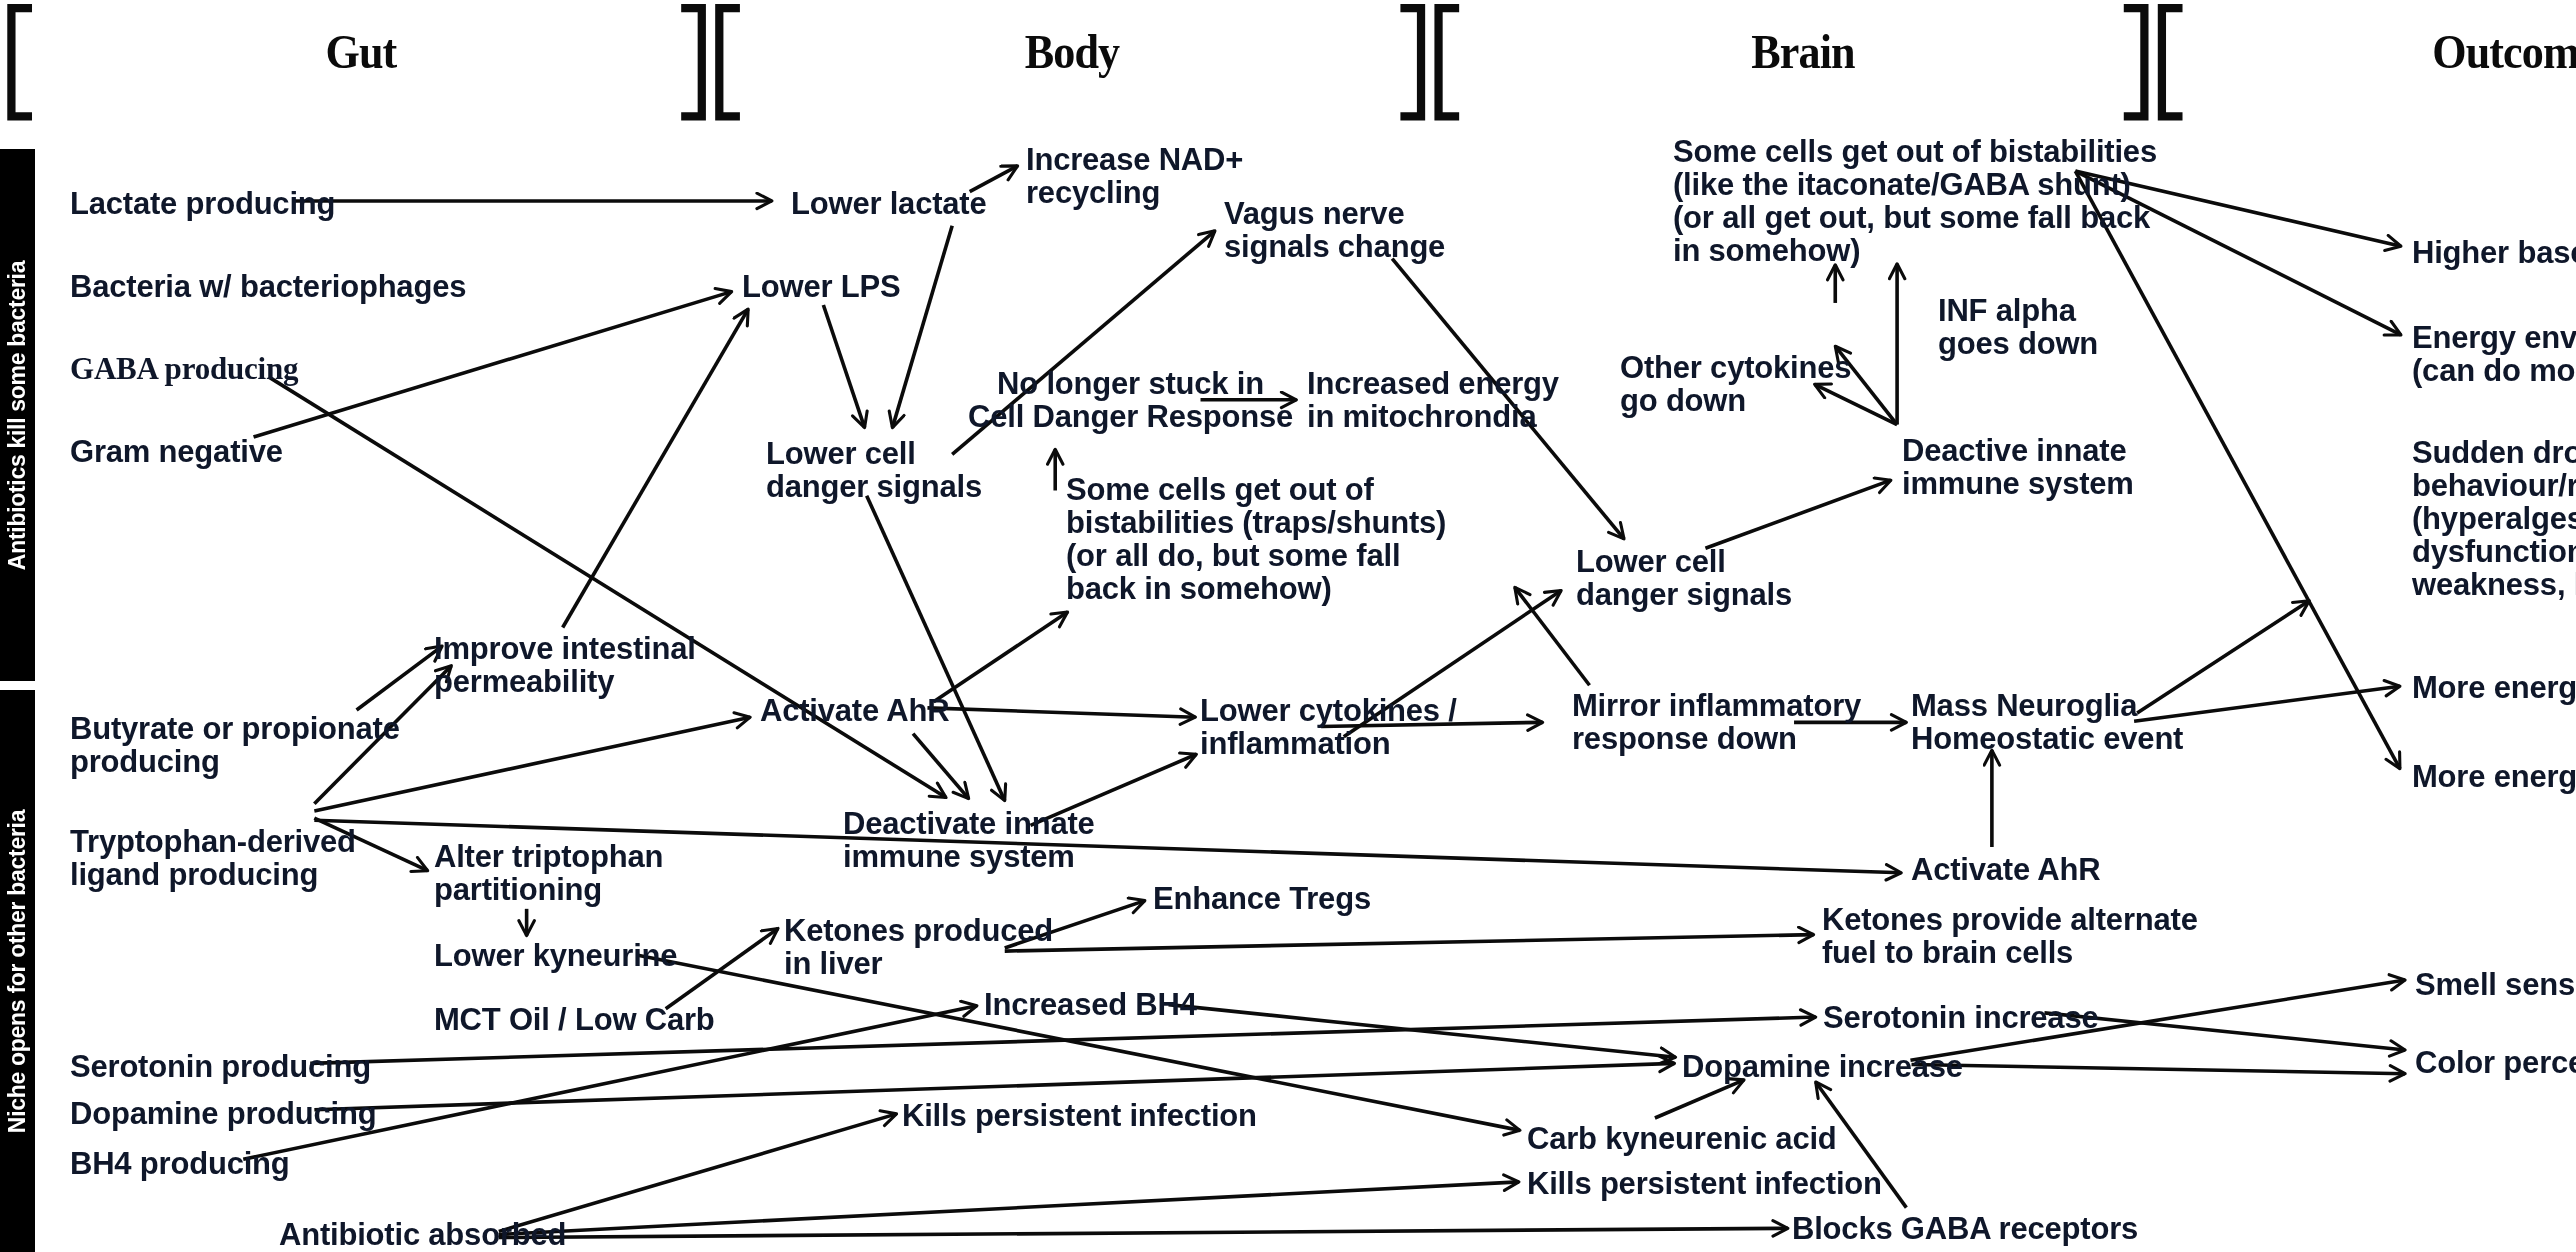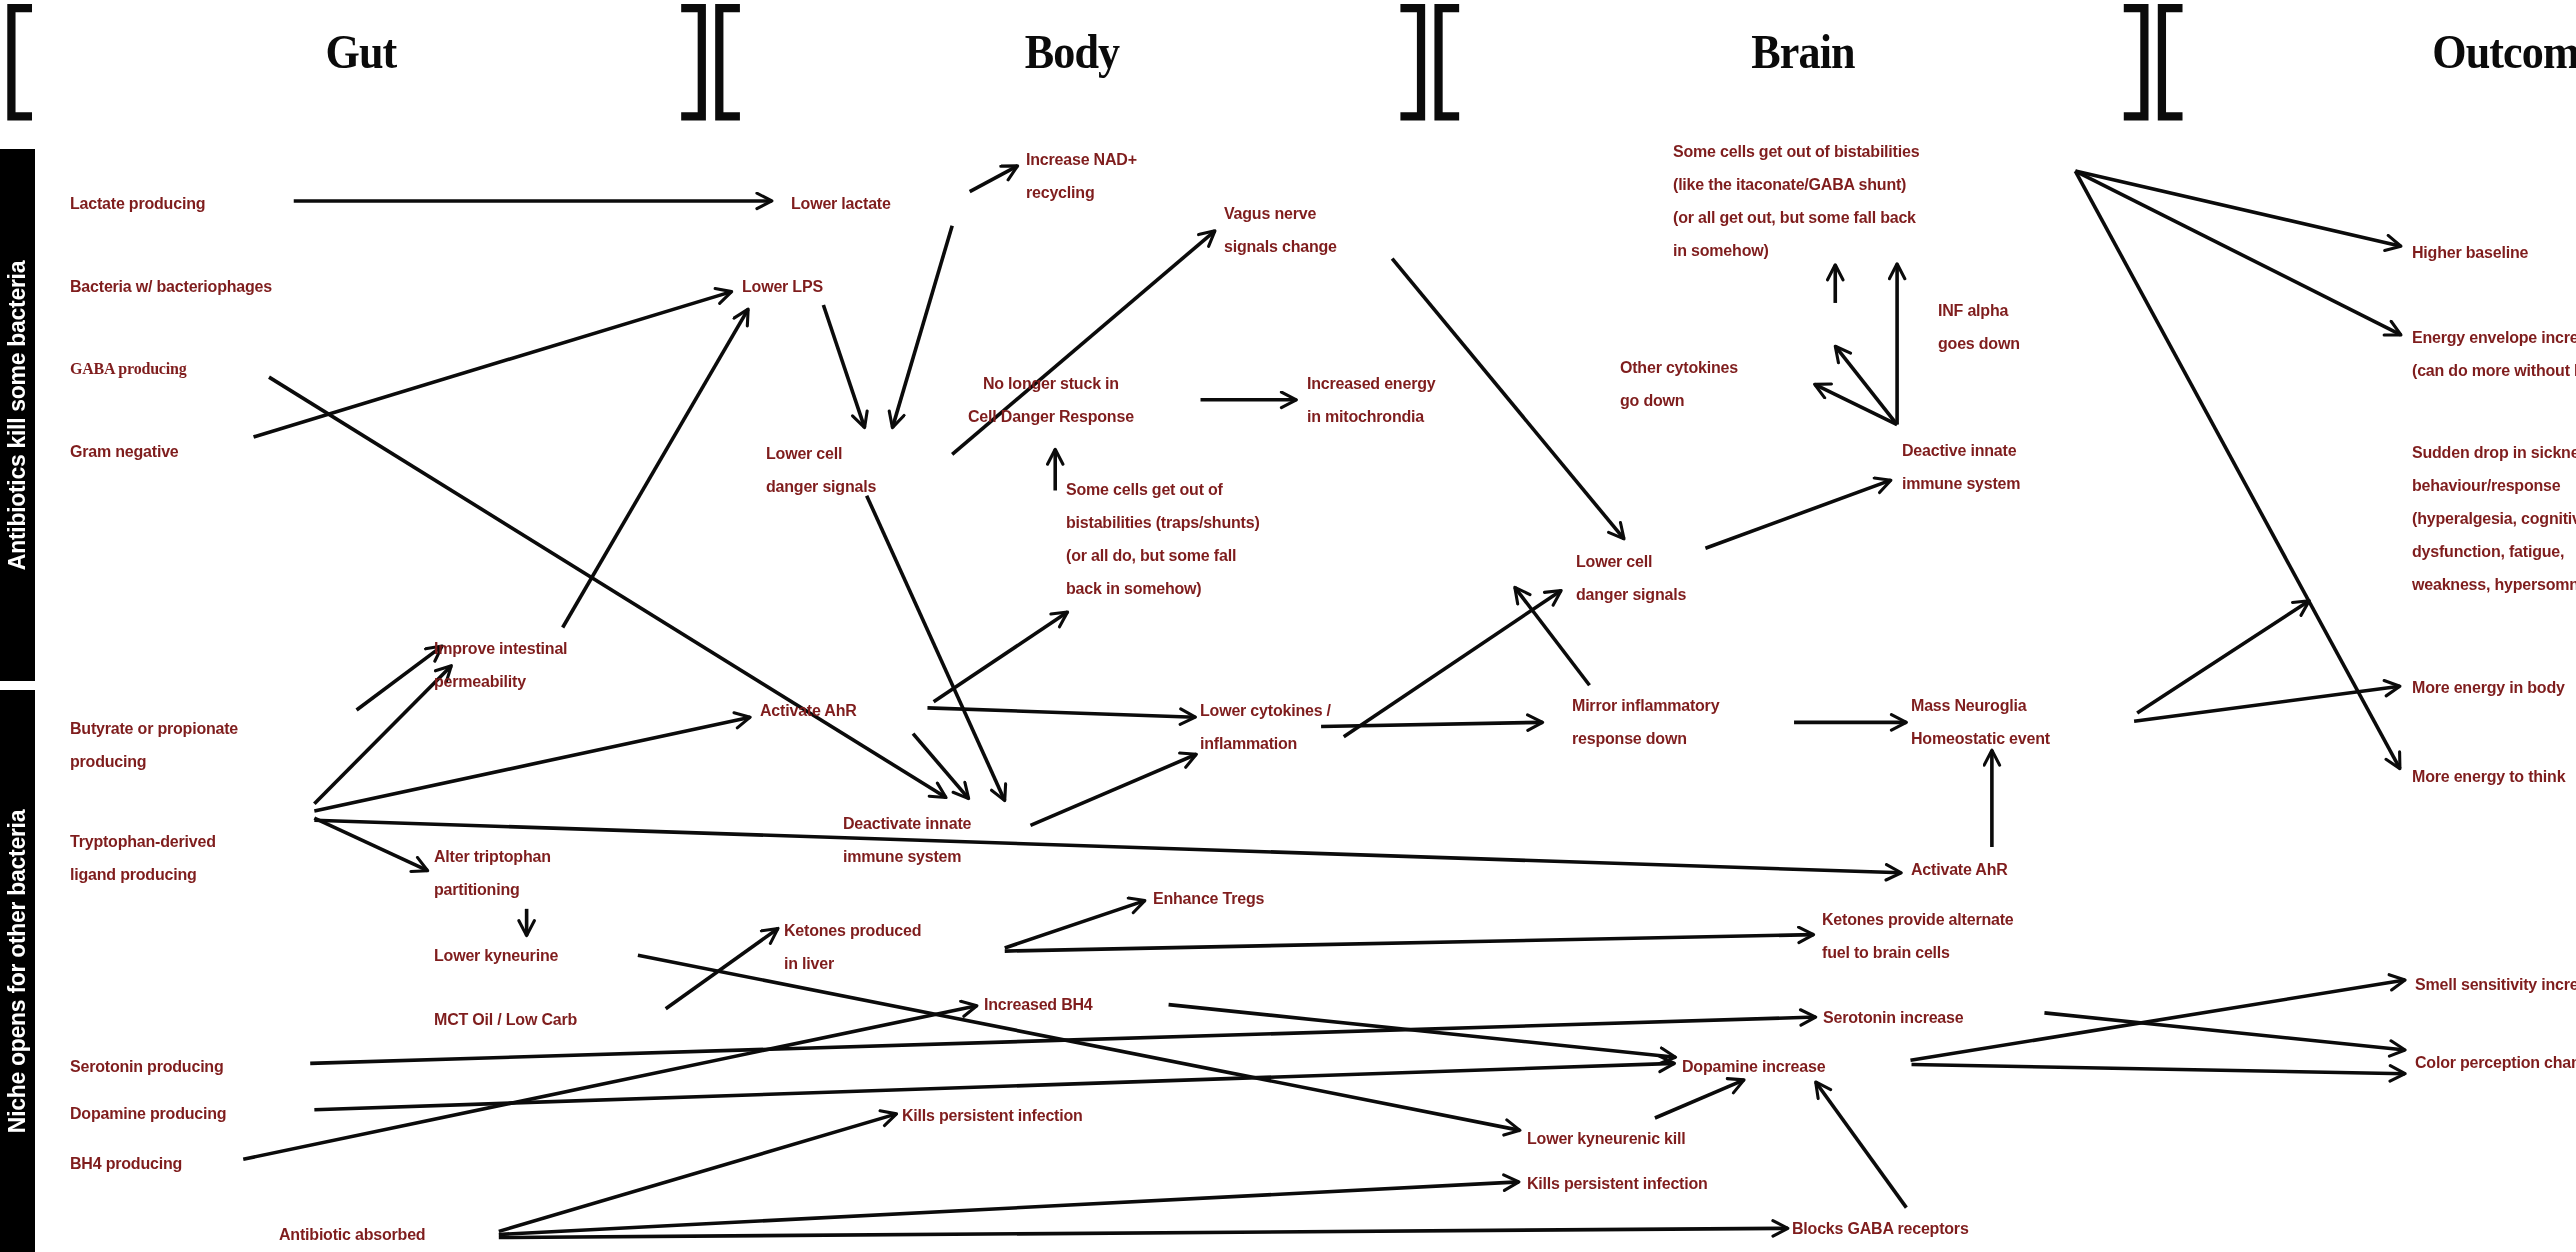--- a/index.html
+++ b/index.html
@@ -3,22 +3,22 @@
 <meta charset="utf-8">
 <style>
   html,body{margin:0;padding:0;background:#ffffff;}
   #stage{position:relative;width:2874px;height:1253px;background:#fff;overflow:hidden;
          font-family:"Liberation Sans",sans-serif;}
   #wires{position:absolute;left:0;top:0;z-index:1;}
   .col-header{position:absolute;top:23px;z-index:3;color:#0b0b0b;
 .    white-space:nowrap;
     font-family:"Liberation Serif",serif;font-weight:bold;font-size:49px;
     transform:translateX(-50%) scaleX(.9);letter-spacing:-1px;white-space:nowrap;}
-  .node{position:absolute;z-index:2;color:#7f1d1d;white-space:pre-line;
-    font-size:16px;line-height:33px;font-weight:600;letter-spacing:-0.2px;}
+  .node{position:absolute;z-index:2;color:#0f172a;white-space:pre-line;
+    font-size:31px;line-height:33px;font-weight:600;letter-spacing:-0.2px;}
   .sidebar-band{position:absolute;left:0;width:35px;background:#000;z-index:4;
     display:flex;align-items:center;justify-content:center;}
   .sidebar-band span{color:#fff;font-size:23px;font-weight:bold;white-space:nowrap;
     transform:rotate(-90deg);letter-spacing:-0.3px;}
 </style>
 </head>
 <body>
 
 <div id="stage">
   <svg id="wires" width="2874" height="1253" viewBox="0 0 5578 2432">
@@ -165,21 +165,21 @@
 go down</div>
       <div class="node" style="left: 1902px; top: 434px;">Deactive innate
 immune system</div>
       <div class="node" style="left: 1576px; top: 545px;">Lower cell
 danger signals</div>
       <div class="node" style="left: 1911px; top: 853px;">Activate AhR</div>
       <div class="node" style="left: 1822px; top: 903px;">Ketones provide alternate
 fuel to brain cells</div>
       <div class="node" style="left: 1823px; top: 1001px;">Serotonin increase</div>
       <div class="node" style="left: 1682px; top: 1050px;">Dopamine increase</div>
-      <div class="node" style="left: 1527px; top: 1122px;">Lower kyneurenic kill</div>
+      <div class="node" style="left: 1527px; top: 1122px;">Carb kyneurenic acid</div>
       <div class="node" style="left: 1527px; top: 1167px;">Kills persistent infection</div>
       <div class="node" style="left: 1792px; top: 1212px;">Blocks GABA receptors</div>
       <div class="node" style="left: 2412px; top: 236px;">Higher baseline</div>
       <div class="node" style="left: 2412px; top: 321px;">Energy envelope increased
 (can do more without PEM)</div>
       <div class="node" style="left: 2412px; top: 436px;">Sudden drop in sickness
 behaviour/response
 (hyperalgesia, cognitive
 dysfunction, fatigue,
 weakness, hypersomnia, etc)</div>

